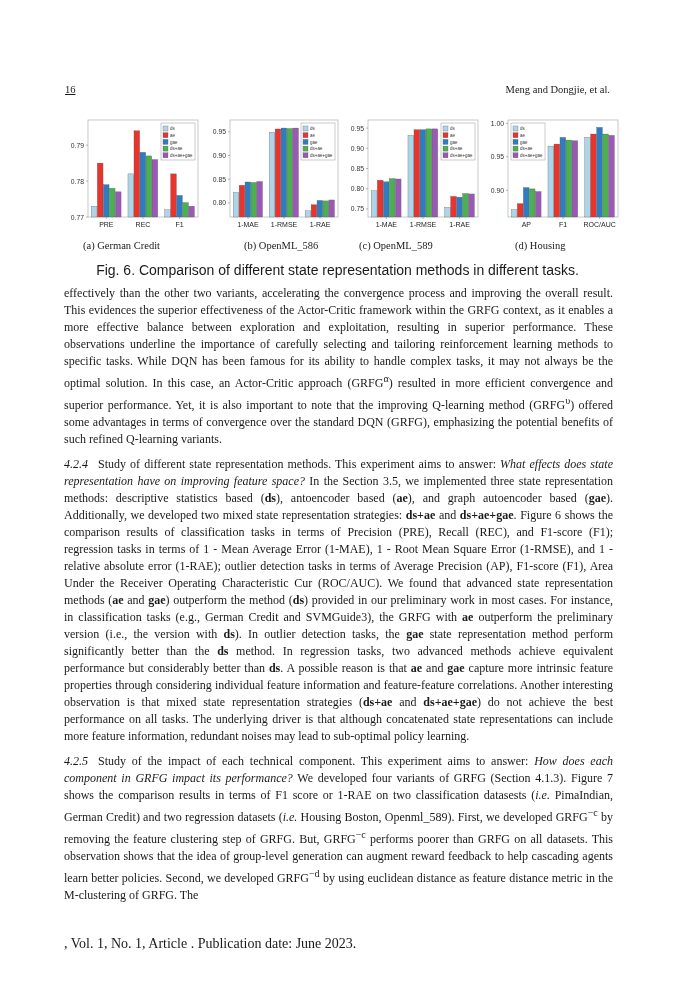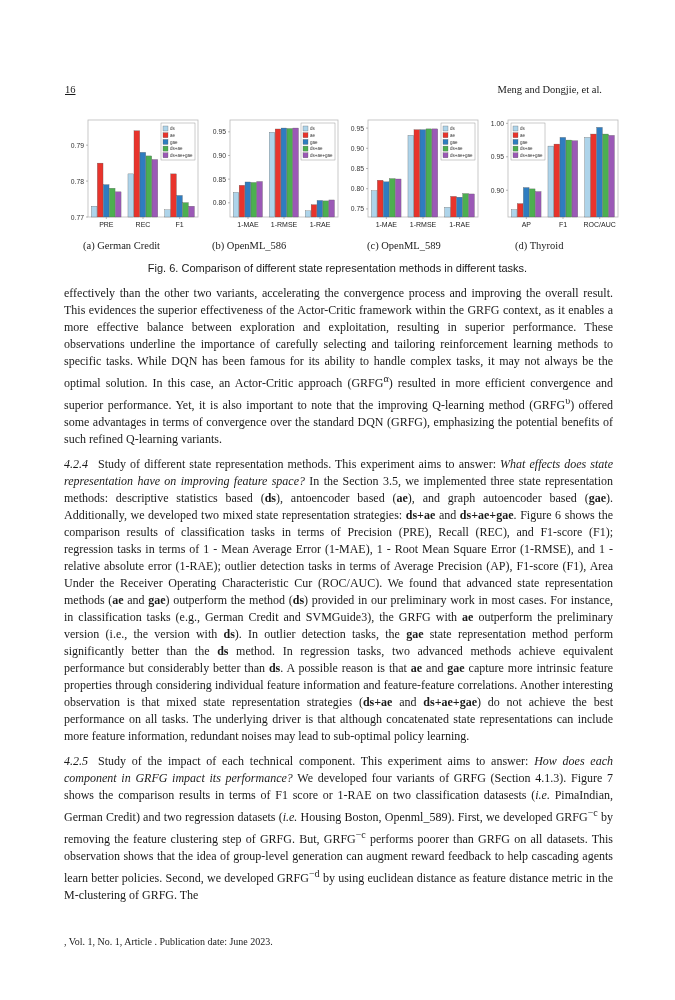--- a/index.html
+++ b/index.html
@@ -1,32 +1,32 @@
 <!DOCTYPE html>
 <html><head>
 <meta charset="utf-8">
 <style>
   html, body { margin:0; padding:0; background:#ffffff; }
   body { width:675px; height:1000px; position:relative; overflow:hidden; font-family:"Liberation Serif", serif; color:#1a1a1a; }
   .header { position:absolute; top:84px; left:65px; right:65px; height:14px; font-size:10.5px; }
   .header .pnum { position:absolute; left:0; top:0;text-decoration:underline; }
-  .header .auth { position:absolute; right:8px; top:0; }
+  .header .auth { position:absolute; right:0; top:0; }
   .figrow { position:absolute; top:118px; left:60px; width:560px; height:115px; }
   .chart { position:absolute; top:0; height:115px; }
   .chart svg { display:block; }
   .subcaps { position:absolute; top:240px; left:60px; width:560px; height:14px; font-size:10.5px;text-align:center; }
   .subcaps span { position:absolute; top:0; white-space:nowrap; }
-  .figcap { position:absolute; top:262px; left:0; width:675px; text-align:center; font-family:"Liberation Sans", sans-serif; font-size:11px; }
+  .figcap { position:absolute; top:262px; left:0; width:675px; text-align:center; font-family:"Liberation Sans", sans-serif; font-size:14px; }
   .body { position:absolute; top:285px; left:64px; width:549px; font-size:12px; line-height:17.0px; text-align:justify; }
   .body p { margin:0; }
   .body p + p { margin-top:8px; }
   .body b { font-weight:bold; }
   .secnum { font-style:italic; margin-right:10px; }
   .sectitle { }
-  .footer { position:absolute; top:936px; left:64px; font-size:10px;text-align:right; }
+  .footer { position:absolute; top:936px; left:64px; font-size:14px;text-align:right; }
 </style>
 </head>
 <body>
 
 <div class="header">
   <span class="pnum">16</span>
   <span class="auth">Meng and Dongjie, et al.</span>
 </div>
 
 <div class="figrow">
@@ -213,23 +213,23 @@
           <text x="40" y="32.4" font-size="4.5" fill="#333" font-family="Liberation Sans, sans-serif">ds+ae</text>
           <rect x="33" y="34.8" width="5" height="5" fill="#9b59b6" stroke="#555" stroke-width="0.3"></rect>
           <text x="40" y="39.099999999999994" font-size="4.5" fill="#333" font-family="Liberation Sans, sans-serif">ds+ae+gae</text>
         </g>
       </svg>
     </div>
 </div>
 
 <div class="subcaps">
   <span style="left:23px">(a) German Credit</span>
-  <span style="left:152px">(b) OpenML_586</span>
-  <span style="left:307px">(c) OpenML_589</span>
-  <span style="left:455px">(d) Thyroid</span>
+  <span style="left:184px">(b) OpenML_586</span>
+  <span style="left:299px">(c) OpenML_589</span>
+  <span style="left:455px">(d) Housing</span>
 </div>
 
 <div class="figcap">Fig. 6.  Comparison of different state representation methods in different tasks.</div>
 
 <div class="body">
   <p><span>effectively than the other two variants, accelerating the convergence process and improving the overall result. This evidences the superior effectiveness of the Actor-Critic framework within the GRFG context, as it enables a more effective balance between exploration and exploitation, resulting in superior performance. These observations underline the importance of carefully selecting and tailoring reinforcement learning methods to specific tasks. While DQN has been famous for its ability to handle complex tasks, it may not always be the optimal solution. In this case, an Actor-Critic approach (GRFG</span><sup>α</sup><span>) resulted in more efficient convergence and superior performance. Yet, it is also important to note that the improving Q-learning method (GRFG</span><sup>υ</sup><span>) offered some advantages in terms of convergence over the standard DQN (GRFG), emphasizing the potential benefits of such refined Q-learning variants.</span></p>
 
   <p><span class="secnum">4.2.4</span><span class="sectitle">Study of different state representation methods.</span><span> This experiment aims to answer: </span><i>What effects does state representation have on improving feature space?</i><span> In the Section 3.5, we implemented three state representation methods: descriptive statistics based (</span><b>ds</b><span>), antoencoder based (</span><b>ae</b><span>), and graph autoencoder based (</span><b>gae</b><span>). Additionally, we developed two mixed state representation strategies: </span><b>ds+ae</b><span> and </span><b>ds+ae+gae</b><span>. Figure 6 shows the comparison results of classification tasks in terms of Precision (PRE), Recall (REC), and F1-score (F1); regression tasks in terms of 1 - Mean Average Error (1-MAE), 1 - Root Mean Square Error (1-RMSE), and 1 - relative absolute error (1-RAE); outlier detection tasks in terms of Average Precision (AP), F1-score (F1), Area Under the Receiver Operating Characteristic Cur (ROC/AUC). We found that advanced state representation methods (</span><b>ae</b><span> and </span><b>gae</b><span>) outperform the method (</span><b>ds</b><span>) provided in our preliminary work in most cases. For instance, in classification tasks (e.g., German Credit and SVMGuide3), the GRFG with </span><b>ae</b><span> outperform the preliminary version (i.e., the version with </span><b>ds</b><span>). In outlier detection tasks, the </span><b>gae</b><span> state representation method perform significantly better than the </span><b>ds</b><span> method. In regression tasks, two advanced methods achieve equivalent performance but considerably better than </span><b>ds</b><span>. A possible reason is that </span><b>ae</b><span> and </span><b>gae</b><span> capture more intrinsic feature properties through considering individual feature information and feature-feature correlations. Another interesting observation is that mixed state representation strategies (</span><b>ds+ae</b><span> and </span><b>ds+ae+gae</b><span>) do not achieve the best performance on all tasks. The underlying driver is that although concatenated state representations can include more feature information, redundant noises may lead to sub-optimal policy learning.</span></p>
 
   <p><span class="secnum">4.2.5</span><span class="sectitle">Study of the impact of each technical component.</span><span> This experiment aims to answer: </span><i>How does each component in GRFG impact its performance?</i><span> We developed four variants of GRFG (Section 4.1.3). Figure 7 shows the comparison results in terms of F1 score or 1-RAE on two classification datasests (</span><i>i.e.</i><span> PimaIndian, German Credit) and two regression datasets (</span><i>i.e.</i><span> Housing Boston, Openml_589). First, we developed GRFG</span><sup>−c</sup><span> by removing the feature clustering step of GRFG. But, GRFG</span><sup>−c</sup><span> performs poorer than GRFG on all datasets. This observation shows that the idea of group-level generation can augment reward feedback to help cascading agents learn better policies. Second, we developed GRFG</span><sup>−d</sup><span> by using euclidean distance as feature distance metric in the M-clustering of GRFG. The</span></p>

